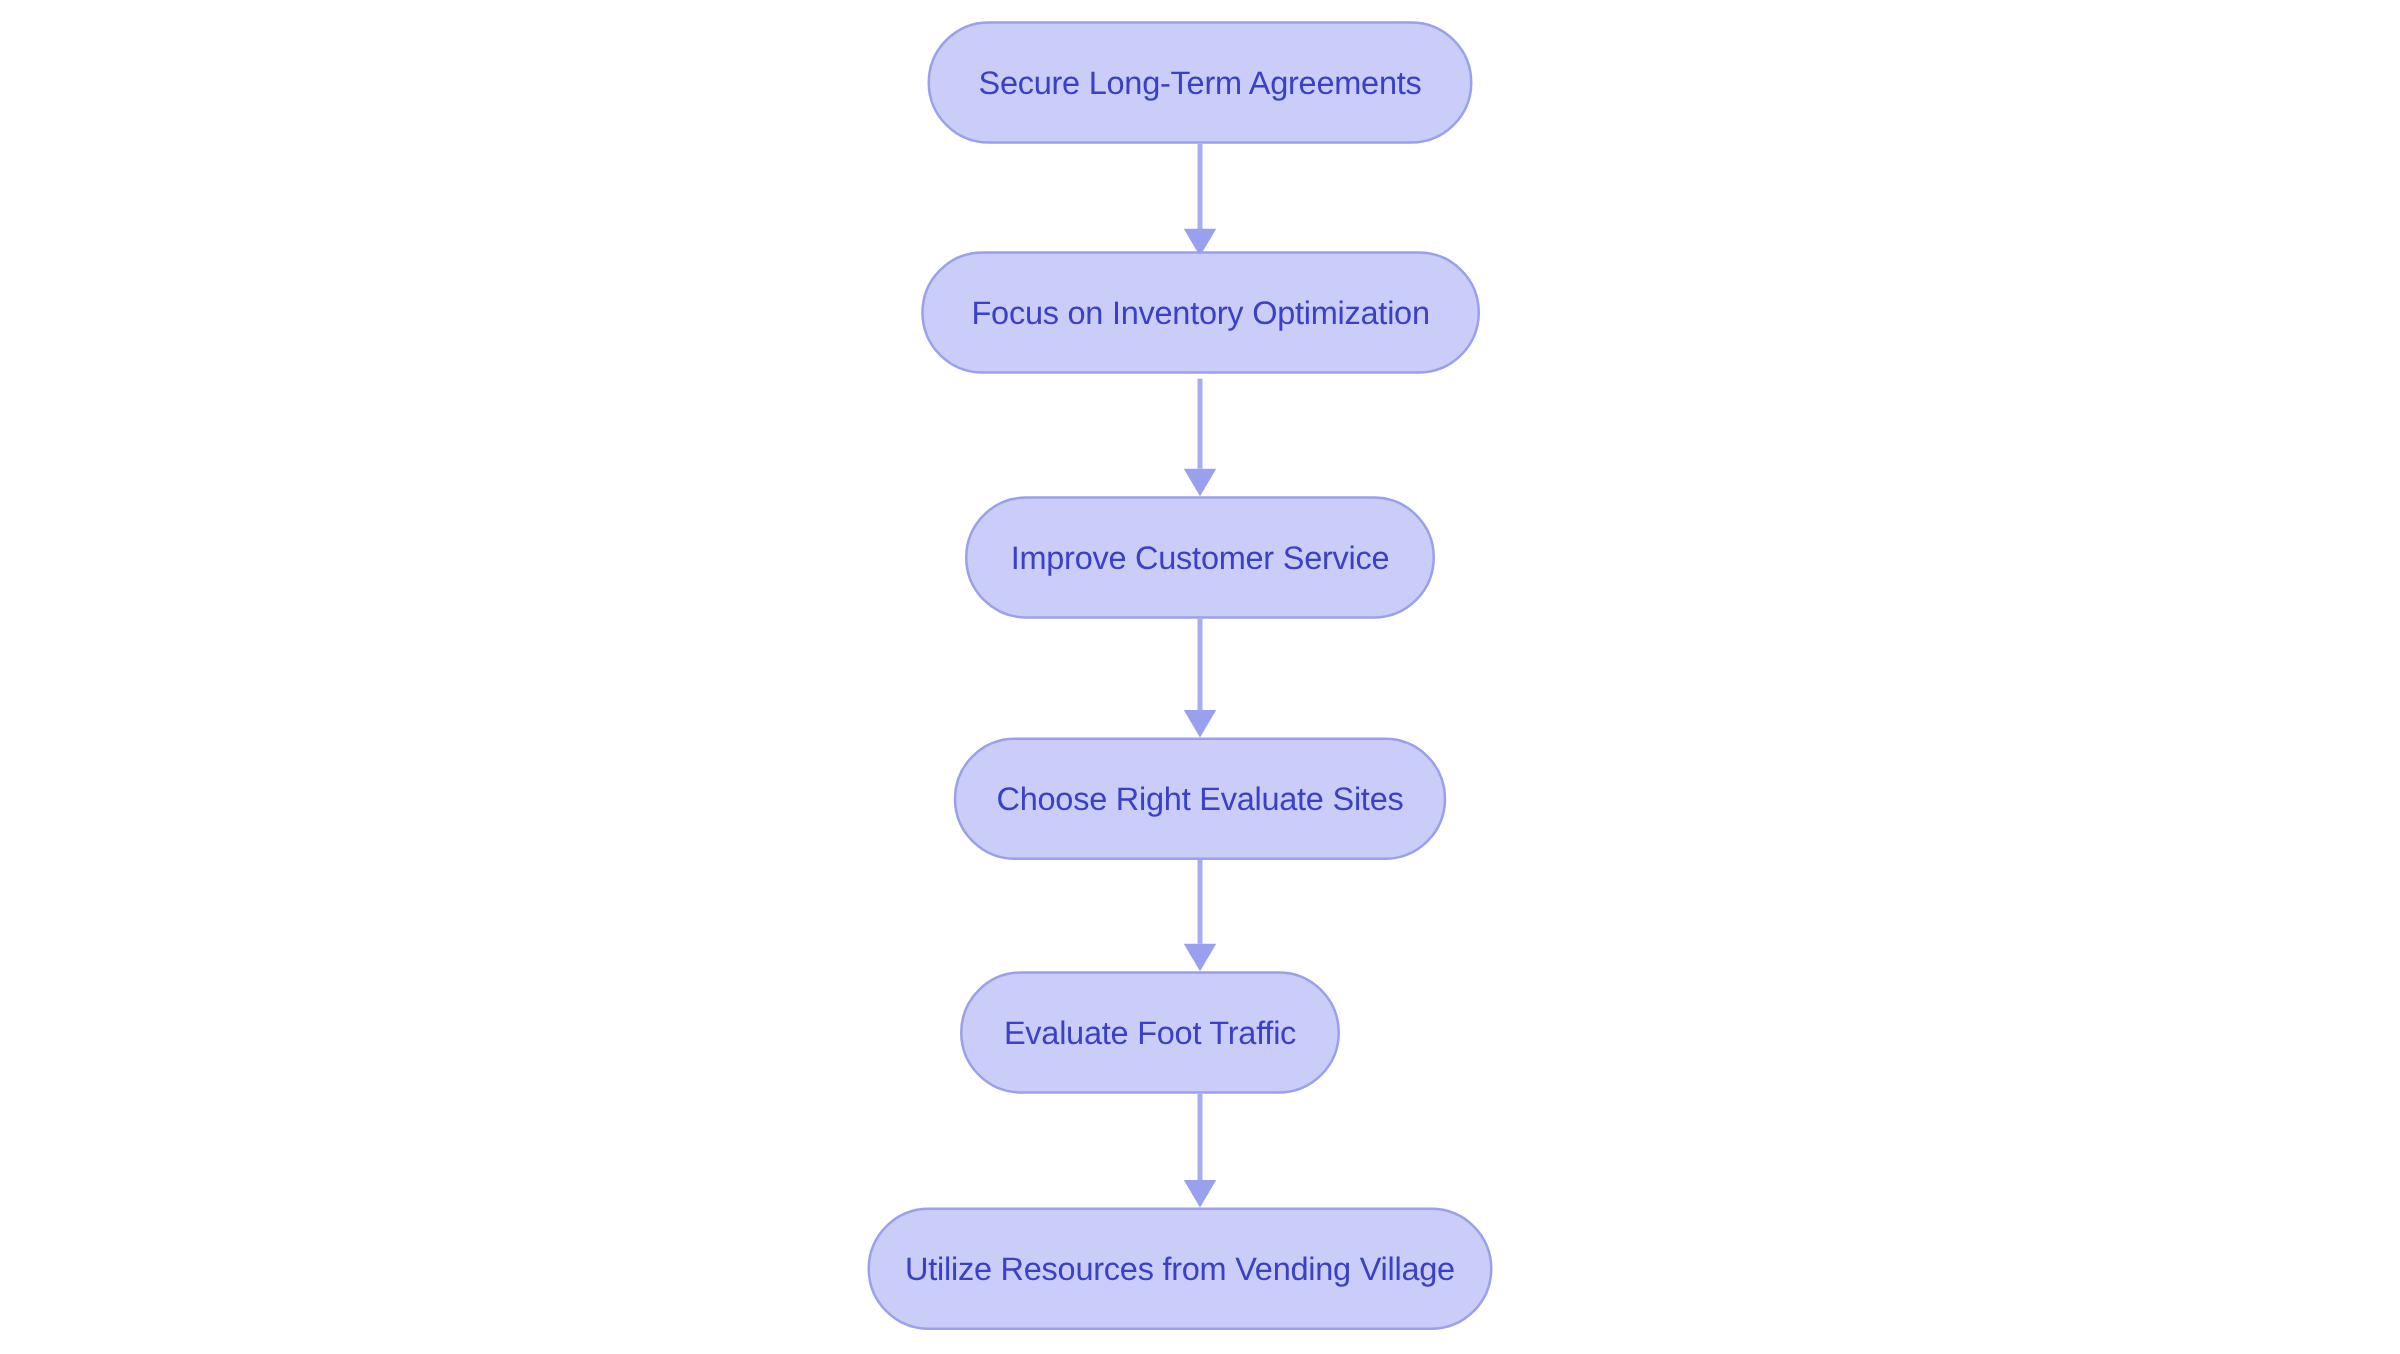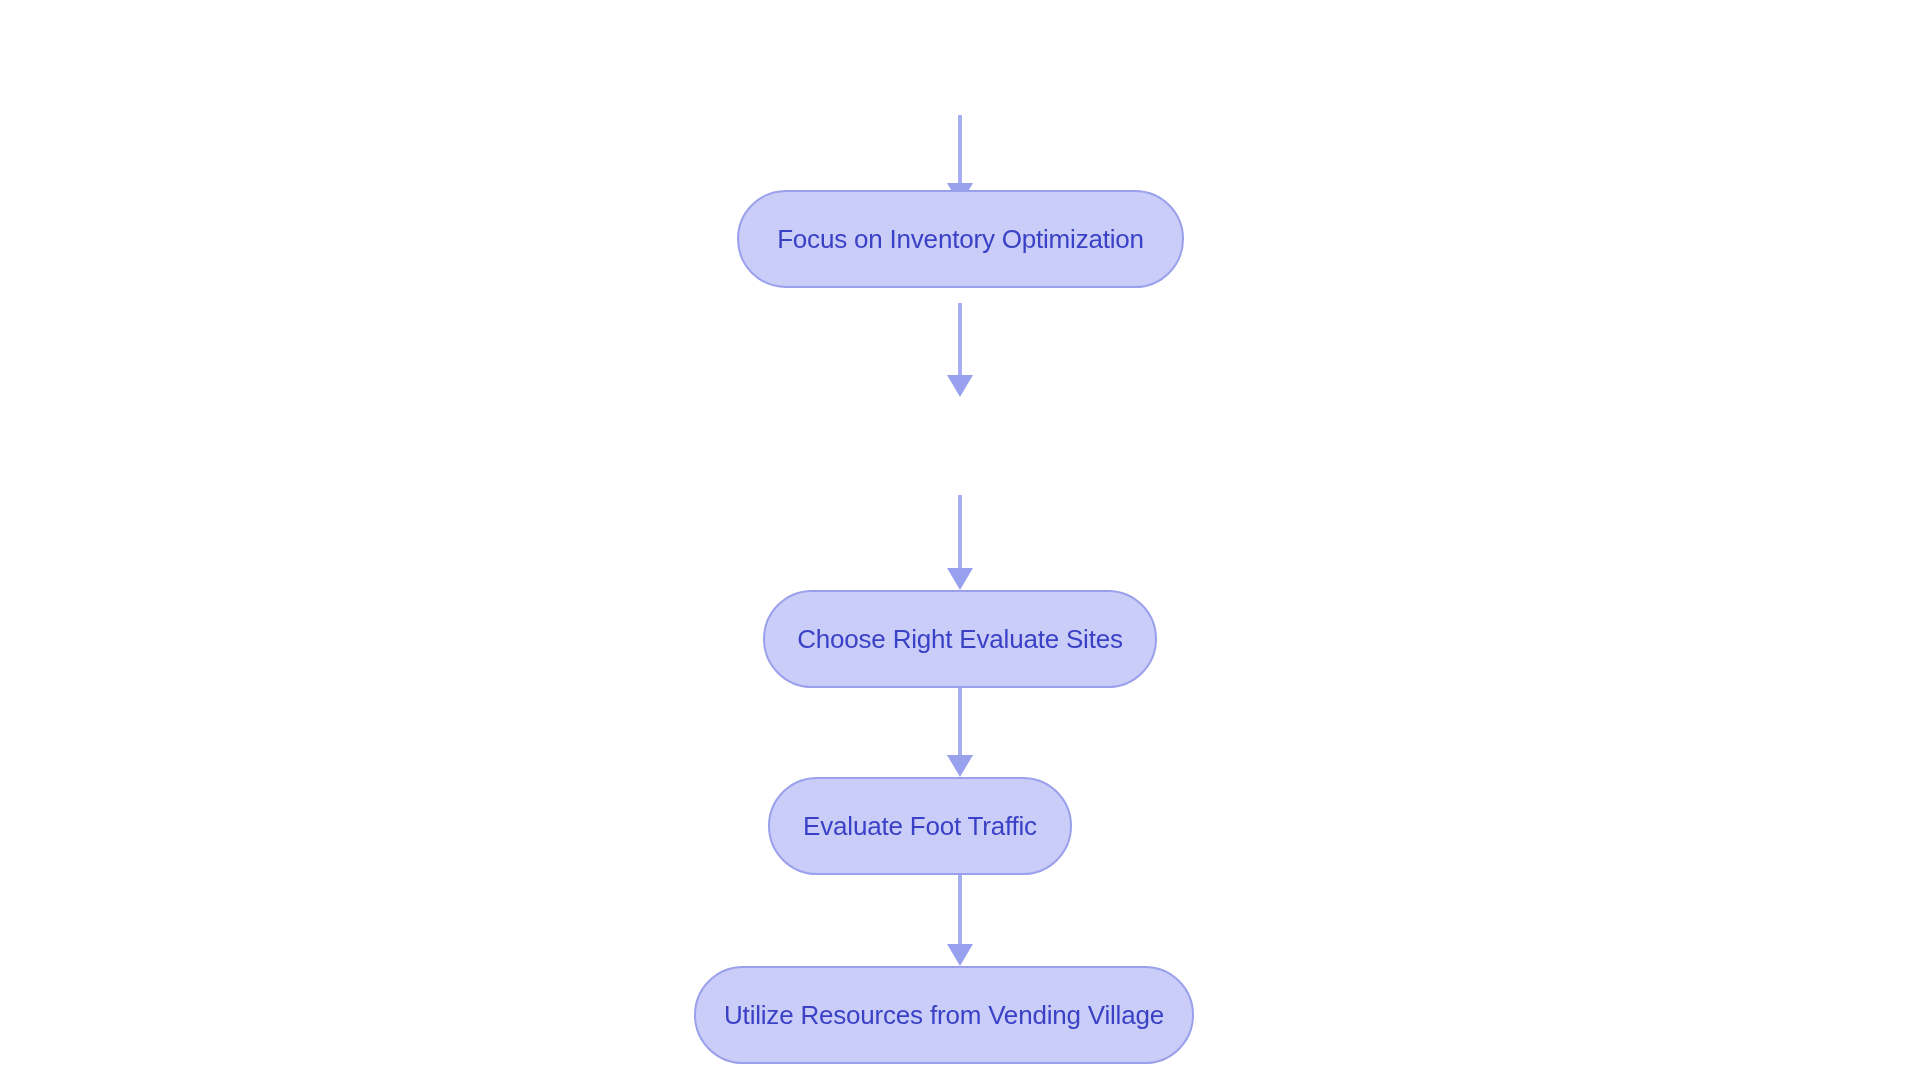--- a/index.html
+++ b/index.html
@@ -24,21 +24,21 @@
     border-radius: 49px;
     color: var(--node-text, #3a41c6);
     font-size: 26px;
     letter-spacing: -0.2px;
     display: flex;
     align-items: center;
     justify-content: center;
     white-space: nowrap;
   }
   .node-1 { left: 742px; top: 17px;  width: 436px; }
-  .node-2 { left: 737px; top: 190px; width: 447px; }
+  .node-2 { left: 737px; top: 201px; width: 447px; }
   .node-3 { left: 772px; top: 397px; width: 376px; }
   .node-4 { left: 763px; top: 590px; width: 394px; }
   .node-5 { left: 768px; top: 777px; width: 304px; }
   .node-6 { left: 694px; top: 966px; width: 500px; }
   .arrow-line {
     position: absolute;
     left: 958px;
     width: 4px;
     background: var(--arrow, #a6adf1);
   }
@@ -60,31 +60,37 @@
   .line-4 { top: 688px; height: 67px; }
   .head-4 { top: 755px; }
   .line-5 { top: 875px; height: 69px; }
   .head-5 { top: 944px; }
 </style>
 </head>
 <body>
 
 <div class="canvas">
 
+  <div class="node node-1">
+    <span>Secure Long-Term Agreements</span>
+  </div>
 
   <div class="arrow-line line-1"></div>
   <div class="arrow-head head-1"></div>
 
   <div class="node node-2">
     <span>Focus on Inventory Optimization</span>
   </div>
 
   <div class="arrow-line line-2"></div>
   <div class="arrow-head head-2"></div>
 
+  <div class="node node-3">
+    <span>Improve Customer Service</span>
+  </div>
 
   <div class="arrow-line line-3"></div>
   <div class="arrow-head head-3"></div>
 
   <div class="node node-4">
     <span>Choose Right Evaluate Sites</span>
   </div>
 
   <div class="arrow-line line-4"></div>
   <div class="arrow-head head-4"></div>

